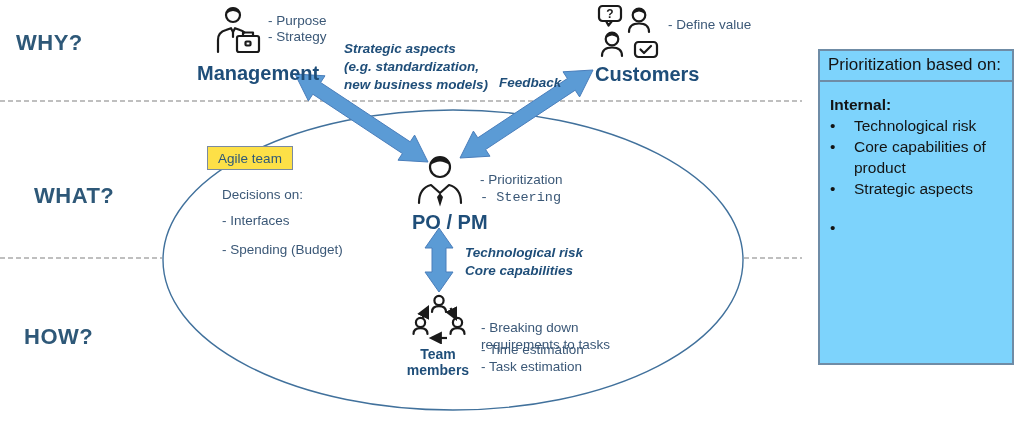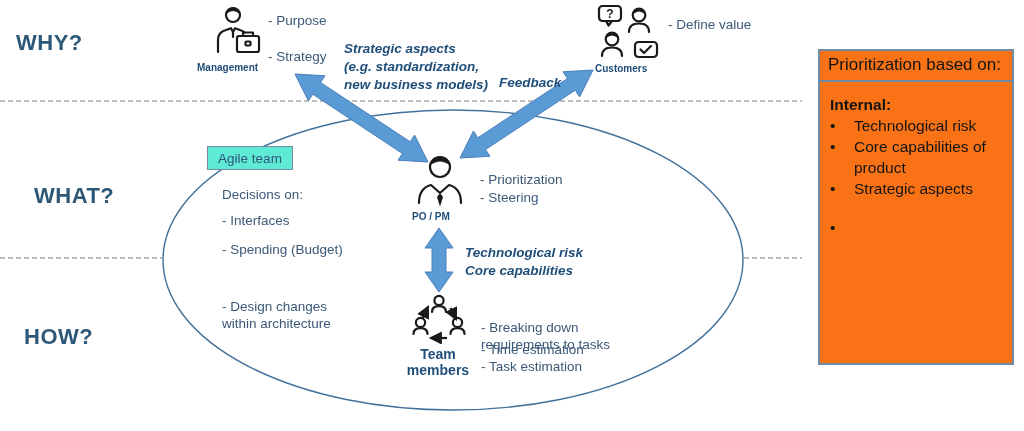--- a/index.html
+++ b/index.html
@@ -11,39 +11,39 @@
   svg{display:block;}
   .level{
     font-size:22px;font-weight:600;letter-spacing:.5px;
     color:var(--c-heading,#2E5878);white-space:nowrap;
   }
   .txt{
     color:var(--c-text,#3B5877);font-size:13.5px;line-height:17px;
     white-space:pre-line;
   }
   .name{
-    color:var(--c-navy,#1F4E79);font-weight:700;font-size:10px;white-space:nowrap;
+    color:var(--c-navy,#1F4E79);font-weight:700;font-size:20px;white-space:nowrap;
   }
   .name-center{
     color:var(--c-navy,#1F4E79);font-weight:700;font-size:14px;
     text-align:center;white-space:pre-line;line-height:16px;
   }
   .ital{
     font-style:italic;font-weight:600;color:var(--c-navy,#1F4E79);
     font-size:13.5px;line-height:18px;white-space:pre-line;
   }
   .agile-box{
     left:207px;top:146px;width:84px;height:22px;
-    border:1px solid var(--c-box-border,#7A8AA0);background:#5eead4;
+    border:1px solid var(--c-box-border,#7A8AA0);background:#fde047;
     color:var(--c-heading,#2E5878);font-size:13.5px;
     display:flex;align-items:center;justify-content:center;white-space:nowrap;
   }
   .prio-box{
     left:818px;top:49px;width:196px;height:316px;
-    border:2px solid var(--c-panel-border,#6F8CA6);background:#f97316;
+    border:2px solid var(--c-panel-border,#6F8CA6);background:#7dd3fc;
     box-sizing:border-box;color:#141414;
   }
   .prio-title{
     border-bottom:2px solid var(--c-panel-border,#6F8CA6);
     padding:4px 8px 5px 8px;font-size:17px;white-space:nowrap;
   }
   .prio-content{padding:12px 16px 0 10px;font-size:15.5px;line-height:21px;}
   .prio-head{font-weight:700;}
   .bullet-row{display:flex;align-items:flex-start;}
   .bullet{width:24px;flex:0 0 24px;}
@@ -77,21 +77,21 @@
     <circle class="ic" cx="21" cy="10" r="7"></circle>
     <path class="icf" d="M14.2,9 Q15,2.6 21,2.6 Q27,2.6 27.8,9 Q24,6 21,6 Q18,6 14.2,9 Z"></path>
     <path class="ic" d="M6,47 L6,35 Q6,27 14,25 L19,23.2 L21,27 L23,23.2 L28,25 Q31,25.8 32.5,27.5"></path>
     <path class="ic" d="M21,27 L21,32"></path>
     <rect class="icw" x="25" y="31" width="22" height="16" rx="2"></rect>
     <path class="ic" d="M31,31 v-3.5 h10 v3.5"></path>
     <rect class="ic" x="33.5" y="36.5" width="5" height="4" rx="1"></rect>
   </svg>
   <div class="abs name" style="left:197px;top:62px;">Management</div>
   <div class="abs txt" style="left:268px;top:12px;">- Purpose</div>
-  <div class="abs txt" style="left:268px;top:48px;">- Strategy</div>
+  <div class="abs txt" style="left:268px;top:28px;">- Strategy</div>
 
   <div class="abs ital" style="left:344px;top:40px;">Strategic aspects
 (e.g. standardization,
 new business models)</div>
   <div class="abs ital" style="left:499px;top:74px;">Feedback</div>
   <div class="abs ital" style="left:465px;top:244px;">Technological risk
 Core capabilities</div>
 
   <svg class="abs" style="left:597px;top:4px;" width="64" height="58" viewBox="0 0 64 58">
     <rect class="icw" x="2" y="2" width="22" height="15" rx="3.5"></rect>
@@ -106,32 +106,30 @@
     <rect class="icw" x="38" y="38" width="22" height="15" rx="3.5"></rect>
     <path class="ic" d="M43.5,45.5 l3.5,3.5 l7,-7"></path>
   </svg>
   <div class="abs name" style="left:595px;top:63px;">Customers</div>
   <div class="abs txt" style="left:668px;top:16px;">- Define value</div>
 
   <div class="abs agile-box">Agile team</div>
   <div class="abs txt" style="left:222px;top:186px;">Decisions on:</div>
   <div class="abs txt" style="left:222px;top:212px;">- Interfaces</div>
   <div class="abs txt" style="left:222px;top:241px;">- Spending (Budget)</div>
-  <div class="abs txt" style="left:222px;top:298px;">- Design changes
-within architecture</div>
 
   <svg class="abs" style="left:414px;top:154px;" width="52" height="56" viewBox="0 0 52 56">
     <circle class="ic" cx="26" cy="13" r="10"></circle>
     <path class="icf" d="M16.4,11 Q17,3 26,3 Q35,3 35.6,11 Q30.5,7.4 26,7.4 Q21.5,7.4 16.4,11 Z"></path>
     <path class="ic" d="M5,49 Q5,34 17,31 L26,39 L35,31 Q47,34 47,49"></path>
     <path class="icf" d="M26,39 l-3,4 l3,9.5 l3,-9.5 Z"></path>
   </svg>
   <div class="abs name" style="left:412px;top:211px;">PO / PM</div>
   <div class="abs txt" style="left:480px;top:171px;">- Prioritization</div>
-  <div class="abs txt" style="left:480px;top:189px;">- Steering</div>
+  <div class="abs txt" style="left:480px;top:189px;font-family:Liberation Mono, monospace;">- Steering</div>
 
   <svg class="abs" style="left:412px;top:294px;" width="54" height="50" viewBox="0 0 54 50">
     <defs>
       <marker id="ah" markerWidth="7" markerHeight="7" refX="4.5" refY="3" orient="auto">
         <path d="M0,0 L6,3 L0,6 Z" fill="#1a1a1a"></path>
       </marker>
     </defs>
     <circle class="ic" cx="27" cy="6.5" r="4.6"></circle>
     <path class="ic" d="M20,18 Q20,12.2 27,12.2 Q34,12.2 34,18"></path>
     <circle class="ic" cx="8.5" cy="28.5" r="4.6"></circle>

